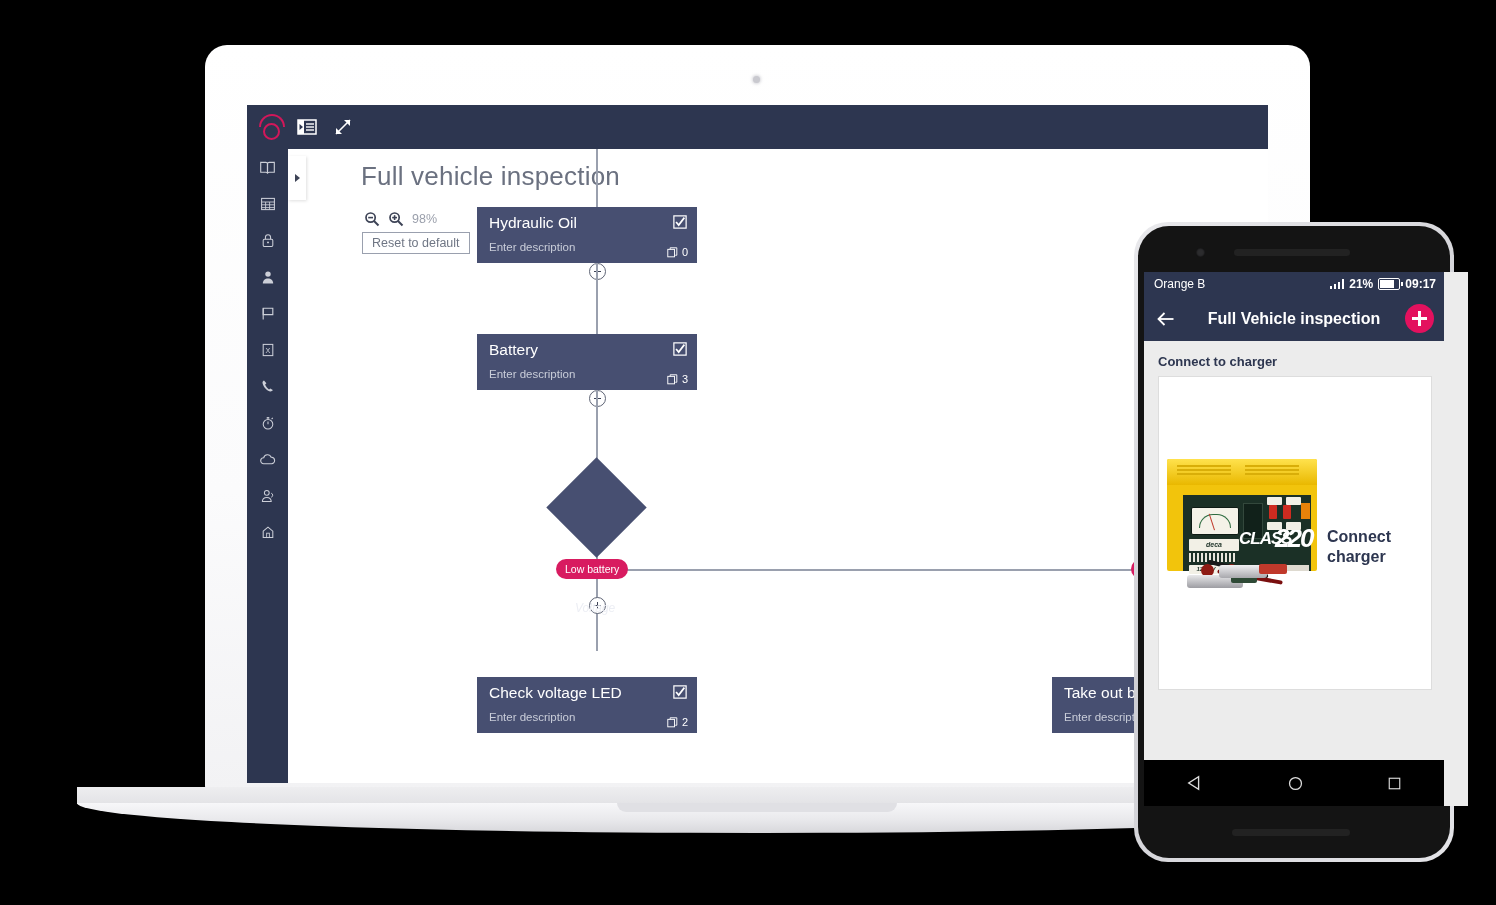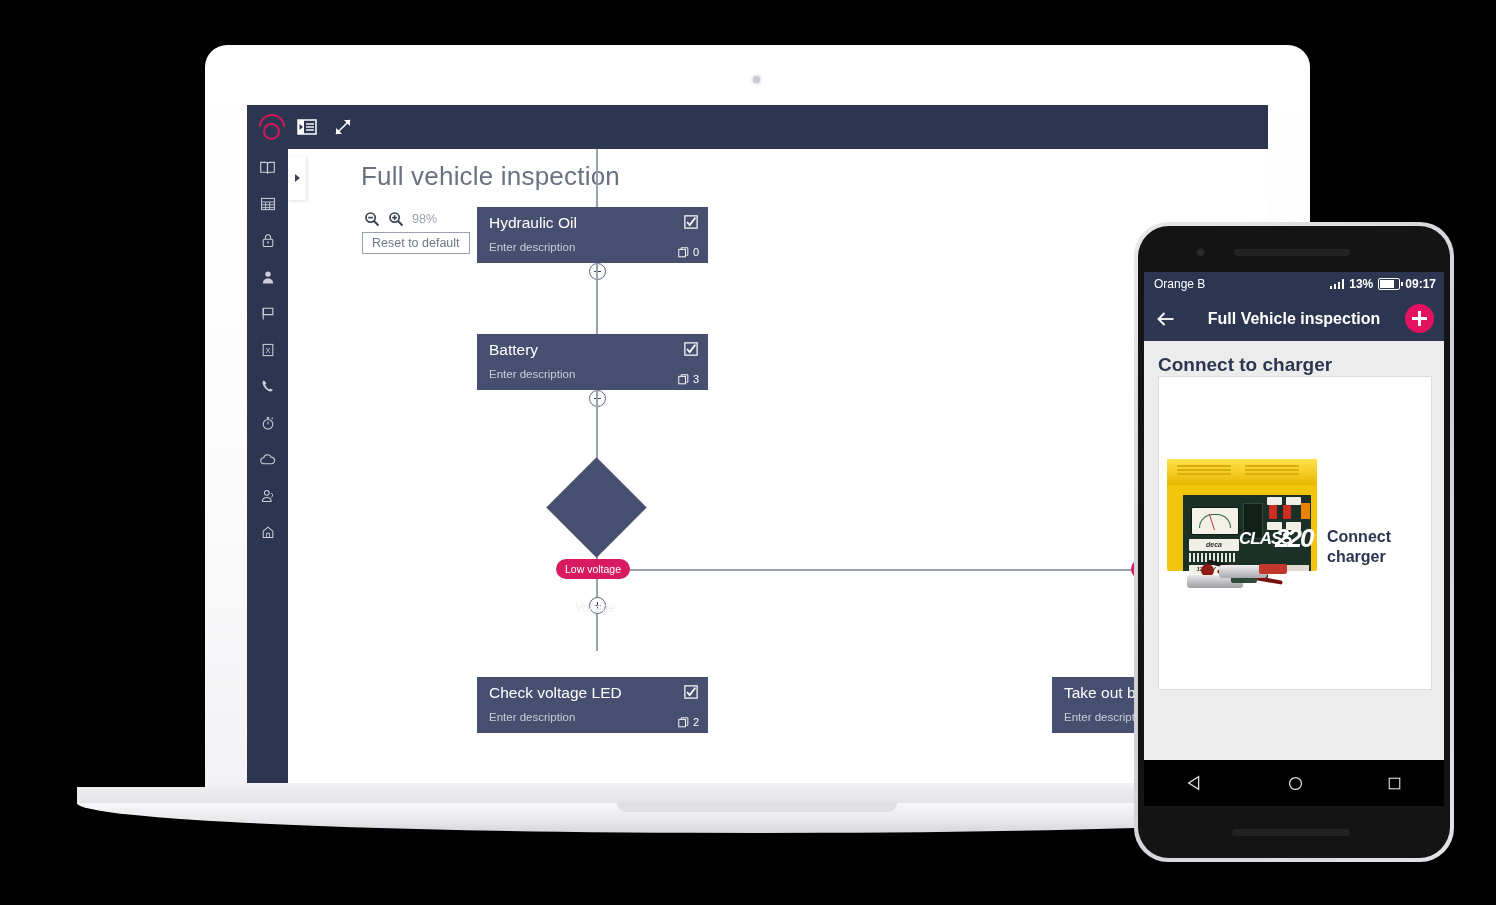--- a/index.html
+++ b/index.html
@@ -53,21 +53,21 @@
 
   
   .fl-line{position:absolute;background:#9aa0ae;}
   .vline{width:1.5px;}
   .hline{height:1.5px;}
   .plus{position:absolute;width:15px;height:15px;border:1.3px solid #5e6475;border-radius:50%;background:#fff;
         display:flex;align-items:center;justify-content:center;cursor:pointer;}
   .plus:before{content:"";position:absolute;width:7px;height:1.6px;background:#3d4356;}
   .plus:after{content:"";position:absolute;width:1.6px;height:7px;background:#3d4356;}
 
-  .node{position:absolute;width:220px;background:#474f71;cursor:pointer;padding-left:11px;}
+  .node{position:absolute;width:220px;background:#474f71;cursor:pointer;}
   .node .nt{position:absolute;left:12px;top:7px;font-size:15.5px;color:#fff;}
   .node .nd{position:absolute;left:12px;top:34px;font-size:11.5px;color:#c9cdd9;}
   .node .chk{position:absolute;right:10px;top:8px;width:14px;height:14px;}
   .node .cnt{position:absolute;right:9px;bottom:5px;display:flex;align-items:center;gap:4px;font-size:11px;color:#fff;}
 
   .diamond{position:absolute;width:71px;height:71px;background:#474f71;transform:rotate(45deg);cursor:pointer;}
   .dlabel{position:absolute;font-size:12px;color:#eceef4;white-space:nowrap;font-style:italic;}
 
   .pill{position:absolute;height:20px;background:#d81b60;border-radius:10px;display:flex;align-items:center;
         padding:0 9px;font-size:10.5px;color:#fff;white-space:nowrap;cursor:pointer;}
@@ -75,40 +75,40 @@
   
   #phone{position:absolute;left:1134px;top:222px;width:320px;height:640px;}
   .ph-outer{position:absolute;left:0;top:0;width:320px;height:640px;border-radius:34px;
             background:linear-gradient(135deg,#e9e9ec,#cfcfd4 50%,#e4e4e8);}
   .ph-body{position:absolute;left:4px;top:4px;width:312px;height:632px;border-radius:31px;
            background:#141414;}
   .ph-cam{position:absolute;left:62px;top:26px;width:9px;height:9px;border-radius:50%;background:#2c2c2e;
           box-shadow:inset 0 0 2px #000;}
   .ph-spk{position:absolute;left:100px;top:27px;width:116px;height:7px;border-radius:4px;background:#222;}
   .ph-spk2{position:absolute;left:98px;bottom:26px;width:118px;height:7px;border-radius:4px;background:#222;}
-  .ph-screen{position:absolute;left:10px;top:50px;width:300px;height:534px;background:#ececec;overflow:hidden;}
+  .ph-screen{position:absolute;left:10px;top:50px;width:324px;height:534px;background:#ececec;overflow:hidden;}
 
   .st-bar{position:relative;width:300px;height:25px;background:#2d3650;color:#fff;font-size:12px;}
   .st-car{position:absolute;left:10px;top:5px;}
   .st-right{position:absolute;right:8px;top:5px;display:flex;align-items:center;gap:5px;font-size:12px;font-weight:bold;}
   .sig{display:flex;align-items:flex-end;gap:1.5px;height:10px;}
   .sig i{display:block;width:2.5px;background:#fff;}
   .batt{position:relative;width:20px;height:10px;border:1.4px solid #fff;border-radius:2px;}
   .batt:after{content:"";position:absolute;right:-4px;top:2.5px;width:2.5px;height:4px;background:#fff;}
   .batt b{position:absolute;left:1px;top:1px;bottom:1px;width:70%;background:#fff;display:block;}
 
   .ph-appbar{position:relative;width:300px;height:44px;background:#2d3650;}
   .ph-back{position:absolute;left:12px;top:12px;width:20px;height:20px;cursor:pointer;}
   .ph-title{position:absolute;left:0;right:0;top:13px;text-align:center;font-size:16px;color:#fff;font-weight:bold;}
   .ph-fab{position:absolute;right:10px;top:7px;width:29px;height:29px;border-radius:50%;background:#e3115e;
           display:flex;align-items:center;justify-content:center;cursor:pointer;}
   .ph-fab:before{content:"";position:absolute;width:15px;height:2.4px;background:#fff;}
   .ph-fab:after{content:"";position:absolute;width:2.4px;height:15px;background:#fff;}
 
-  .ph-qtitle{position:absolute;left:14px;top:82px;font-size:19px;color:#2d3650;font-weight:bold;}
+  .ph-qtitle{position:absolute;left:14px;top:82px;font-size:13px;color:#2d3650;font-weight:bold;}
   .ph-card{position:absolute;left:14px;top:104px;width:272px;height:312px;background:#fff;
            border:1px solid #ddd;overflow:hidden;}
   .ph-ctext{position:absolute;left:168px;top:122px;font-size:16px;font-weight:bold;color:#2d3650;line-height:1.22;margin-top:28px;}
 
   
   .chg{position:absolute;left:2px;top:70px;width:170px;height:160px;}
   .chg-yellow{position:absolute;left:6px;top:12px;width:150px;height:112px;background:#f2c40c;border-radius:2px;}
   .chg-ytop{position:absolute;left:6px;top:12px;width:150px;height:26px;
             background:linear-gradient(180deg,#ffe24d,#e9b800);border-radius:2px 2px 0 0;}
   .chg-vent{position:absolute;background:#d9ae08;height:1.6px;}
@@ -309,21 +309,21 @@
               <rect x="1" y="3" width="8.5" height="9.5" fill="none" stroke="#fff" stroke-width="1.2"></rect>
               <path d="M4 3V1h8.5v9.5h-2" fill="none" stroke="#fff" stroke-width="1.2"></path>
             </svg>
             <span>3</span>
           </div>
         </div>
 
         <div class="diamond" style="left:273px;top:323px;"></div>
         <div class="dlabel" style="left:287px;top:452px;">Voltage</div>
 
-        <div class="pill" style="left:268px;top:410px;">Low voltage</div>
+        <div class="pill" style="left:268px;top:410px;">Low battery</div>
         <div class="pill" style="left:843px;top:410px;">High voltage</div>
 
         <div class="node" style="left:189px;top:528px;height:56px;">
           <div class="nt">Check voltage LED</div>
           <div class="nd">Enter description</div>
           <svg class="chk" viewBox="0 0 16 16">
             <rect x="1" y="1" width="14" height="14" fill="none" stroke="#fff" stroke-width="1.4"></rect>
             <polyline points="3.5,8 6.5,11.5 13,3" fill="none" stroke="#fff" stroke-width="1.9"></polyline>
           </svg>
           <div class="cnt">
@@ -361,21 +361,21 @@
 
       <div class="st-bar">
         <span class="st-car">Orange B</span>
         <span class="st-right">
           <span class="sig">
             <i style="height:3px"></i>
               <i style="height:5px"></i>
               <i style="height:7.5px"></i>
               <i style="height:10px"></i>
           </span>
-          <span>13%</span>
+          <span>21%</span>
           <span class="batt">
               <b></b>
             </span>
           <span>09:17</span>
         </span>
       </div>
 
       <div class="ph-appbar">
         <svg class="ph-back" viewBox="0 0 20 20">
           <line x1="2.5" y1="10" x2="17.5" y2="10" stroke="#fff" stroke-width="1.8"></line>

